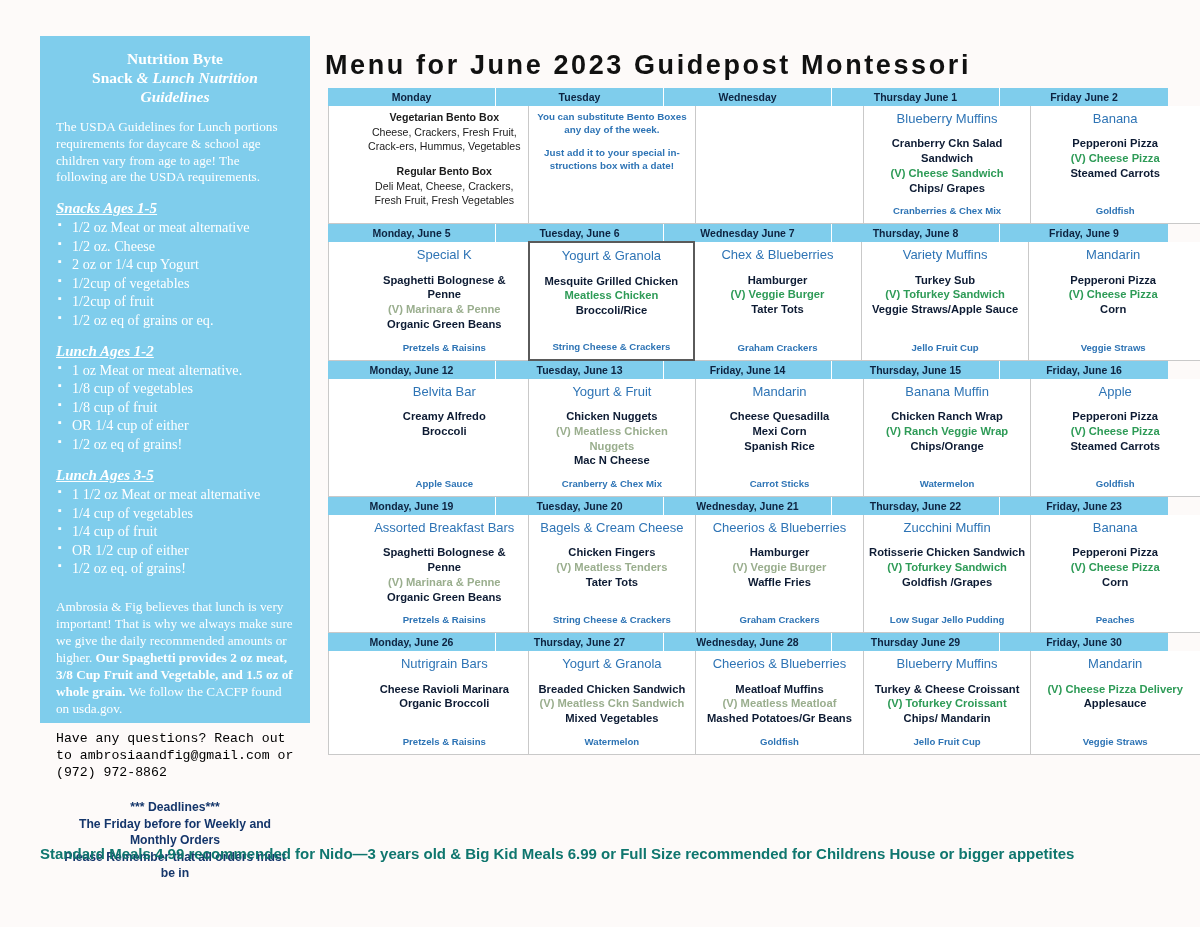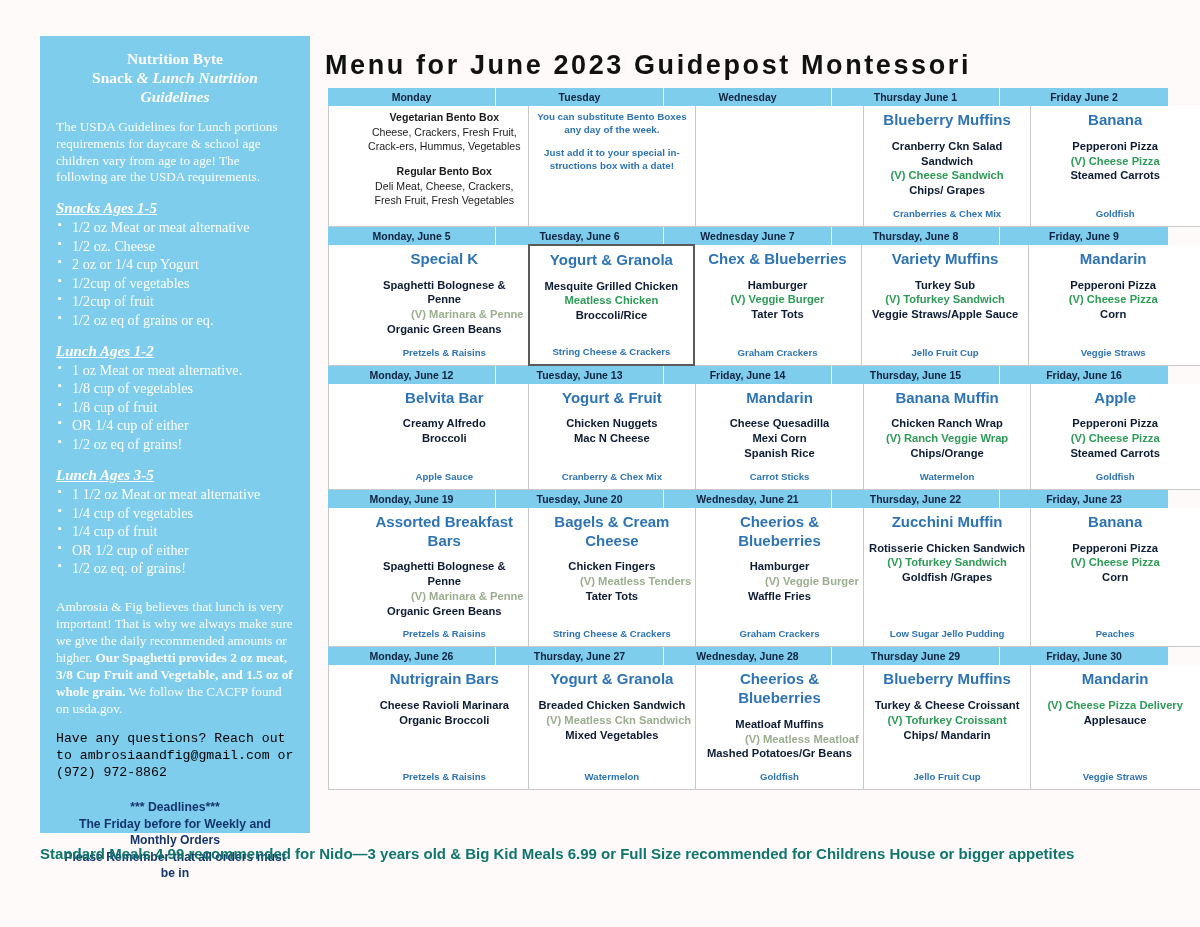--- a/index.html
+++ b/index.html
@@ -14,21 +14,21 @@
     overflow: hidden;
     position: relative;
   }
 
   
   #sidebar {
     position: absolute;
     left: 40px;
     top: 36px;
     width: 270px;
-    height: 797px;
+    height: 687px;
     background: #7FCDEC;
     box-sizing: border-box;
     padding: 14px 16px 10px 16px;
     color: #FFFFFF;
   }
   #sidebar .sb-title {
     text-align: center;
     font-family: "Liberation Serif", serif;
     font-weight: bold;
     font-size: 15.5px;
@@ -161,37 +161,37 @@
     flex-direction: column;
   }
   .row-body .dcell:last-child { border-right: none; }
   .row-body .dcell.selected {
     border: 2px solid #5A5A5A;
     margin: -1px -1px -1px -1px;
   }
 
   .snack-am {
     font-family: "Liberation Sans", sans-serif;
-    font-size: 15px;
-    font-weight: bold;
+    font-size: 13px;
+    font-weight: normal;
     color: #2E74B5;
     line-height: 1.25;
     margin-bottom: 3px;
     text-align: center;
   }
   .lunch {
     font-family: "Liberation Sans", sans-serif;
     font-size: 11.2px;
     font-weight: bold;
     color: #0D1B33;
     line-height: 1.32;
     margin: 6px 0 6px 0;
   }
   .lunch .veg { color: #2E9B57; }
-  .lunch .veg-muted { color: #9AAE8E; text-align: right; }
+  .lunch .veg-muted { color: #9AAE8E; }
   .snack-pm {
     font-family: "Liberation Sans", sans-serif;
     font-size: 9.6px;
     font-weight: bold;
     color: #2E74B5;
     line-height: 1.25;
     margin-top: auto;
     padding-top: 4px;
   }
   .note-blue {
@@ -400,20 +400,21 @@
           <div class="lunch">
             <div>Creamy Alfredo</div>
             <div>Broccoli</div>
           </div>
           <div class="snack-pm">Apple Sauce</div>
         </div>
         <div class="dcell">
           <div class="snack-am">Yogurt &amp; Fruit</div>
           <div class="lunch">
             <div>Chicken Nuggets</div>
+            <div class="veg-muted">(V) Meatless Chicken Nuggets</div>
             <div>Mac N Cheese</div>
           </div>
           <div class="snack-pm">Cranberry &amp; Chex Mix</div>
         </div>
         <div class="dcell">
           <div class="snack-am">Mandarin</div>
           <div class="lunch">
             <div>Cheese Quesadilla</div>
             <div>Mexi Corn</div>
             <div>Spanish Rice</div>

